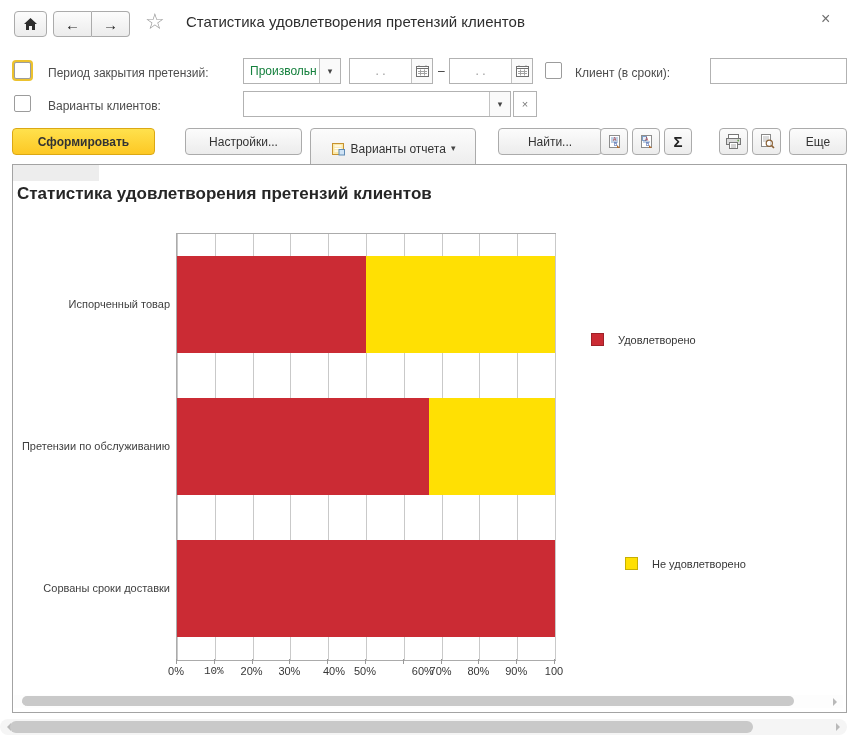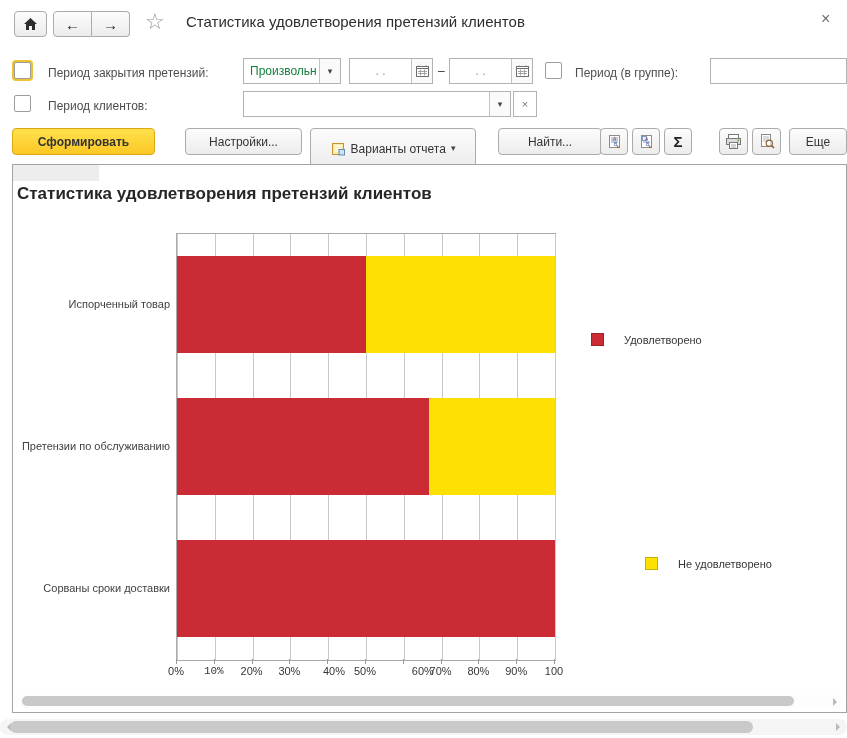--- a/index.html
+++ b/index.html
@@ -34,21 +34,21 @@
   #report-title{position:absolute;left:4px;top:19px;font-size:17px;font-weight:bold;color:#262626;white-space:nowrap}
   #chart-area{position:absolute;left:0;top:0;right:0;bottom:0}
   #plot{position:absolute;left:163px;top:68px;width:378px;height:426px;border:1px solid #ababab;background:#fff}
   .gridline{position:absolute;top:0;bottom:0;width:1px;background:#c9c9c9}
   .bar{position:absolute;left:0;width:100%}
   .bar .seg{position:absolute;top:0;height:100%}
   .cat-label{position:absolute;left:0;width:157px;display:flex;align-items:center;justify-content:flex-end;
              font-size:11px;color:#3f3f3f;white-space:nowrap}
   .tick{position:absolute;width:1px;height:5px;background:#9a9a9a}
   .tick-label{position:absolute;transform:translateX(-50%);font-size:11px;color:#363636;white-space:nowrap}
-  .legend-item{position:absolute;display:flex;align-items:center;gap:20px;font-size:11px;color:#363636;white-space:nowrap}
+  .legend-item{position:absolute;display:flex;align-items:center;gap:14px;font-size:11px;color:#363636;white-space:nowrap}
   .swatch{width:13px;height:13px;display:inline-block;border:1px solid rgba(0,0,0,.22);box-sizing:border-box}
   
   .hscroll{position:absolute}
   .hthumb{position:absolute;background:#c9c9c9;border-radius:6px}
   .tri{position:absolute;width:0;height:0;border:4px solid transparent}
   .tri.left{border-right-color:#b9b9b9}
   .tri.right{border-left-color:#b9b9b9}
   #report-scroll{left:1px;top:530px;width:829px;height:13px;background:#fdfdfd}
   #win-scroll{left:0;top:719px;width:847px;height:16px;background:#f5f5f5;border-radius:8px}
   .iconwrap{display:flex;align-items:center;justify-content:center}
@@ -123,27 +123,27 @@
             <line x1="2" y1="8.5" x2="11" y2="8.5"></line>
             <line x1="4.5" y1="4.5" x2="4.5" y2="10.5"></line>
             <line x1="8.5" y1="4.5" x2="8.5" y2="10.5"></line>
           </g>
         </svg>
     </span>
   </div>
 </div>
 
 <div class="checkbox" style="left:545px;top:62px"></div>
-<div class="lbl" style="left:575px;top:66px">Период (в группе):</div>
+<div class="lbl" style="left:575px;top:66px">Клиент (в сроки):</div>
 <div class="field" style="left:710px;top:58px;width:137px;height:26px">
   <div class="txt"></div>
 </div>
 
 <div class="checkbox" style="left:14px;top:95px"></div>
-<div class="lbl" style="left:48px;top:99px">Период клиентов:</div>
+<div class="lbl" style="left:48px;top:99px">Варианты клиентов:</div>
 <div class="field" style="left:243px;top:91px;width:268px;height:26px">
   <div class="txt"></div>
   <div class="side">
     <span class="arrow-glyph">▾</span>
   </div>
 </div>
 <div class="field" style="left:513px;top:91px;width:24px;height:26px;justify-content:center;align-items:center">
   <span style="font-size:11px;color:#777">×</span>
 </div>
 
@@ -276,21 +276,21 @@
       <div class="tick-label" style="left: 503.2px; top: 500px;">90%</div>
       <div class="tick" style="left: 541px; top: 494px;"></div>
       <div class="tick-label" style="left: 541px; top: 500px;">100</div>
       <div class="cat-label" style="top: 68px; height: 142px;">Испорченный товар</div>
       <div class="cat-label" style="top: 352px; height: 142px;">Сорваны сроки доставки</div>
       <div class="cat-label" style="top: 210px; height: 142px;">Претензии по обслуживанию</div>
       <div class="legend-item" style="left: 578px; top: 168px;">
         <span class="swatch" style="background: rgb(203, 43, 52);"></span>
         <span>Удовлетворено</span>
       </div>
-      <div class="legend-item" style="left: 596px; top: 392px; padding-left: 36px;">
+      <div class="legend-item" style="left: 576px; top: 392px; padding-left: 36px;">
         <span class="swatch" style="background: rgb(255, 224, 3);"></span>
         <span>Не удовлетворено</span>
       </div>
     </div>
   <div class="hscroll" id="report-scroll">
     <span class="tri left" style="left:4px;top:3px"></span>
     <div class="hthumb" style="left:8px;top:1px;width:772px;height:10px"></div>
     <span class="tri right" style="right:2px;top:3px"></span>
   </div>
 </div>

